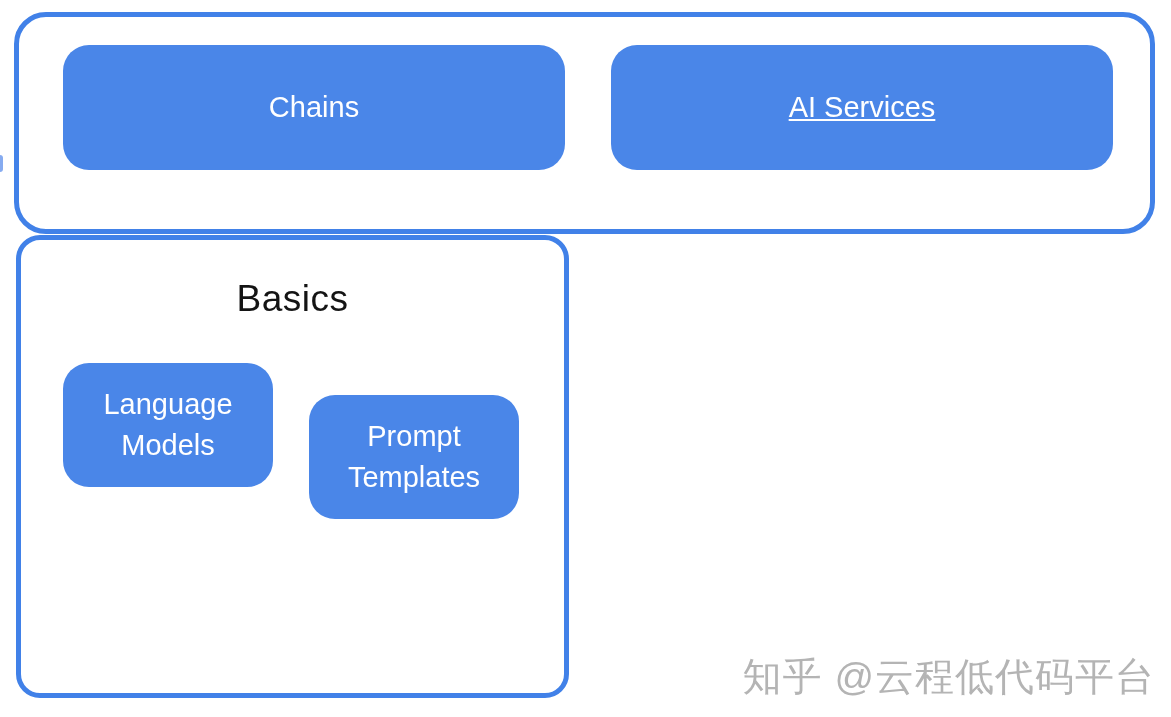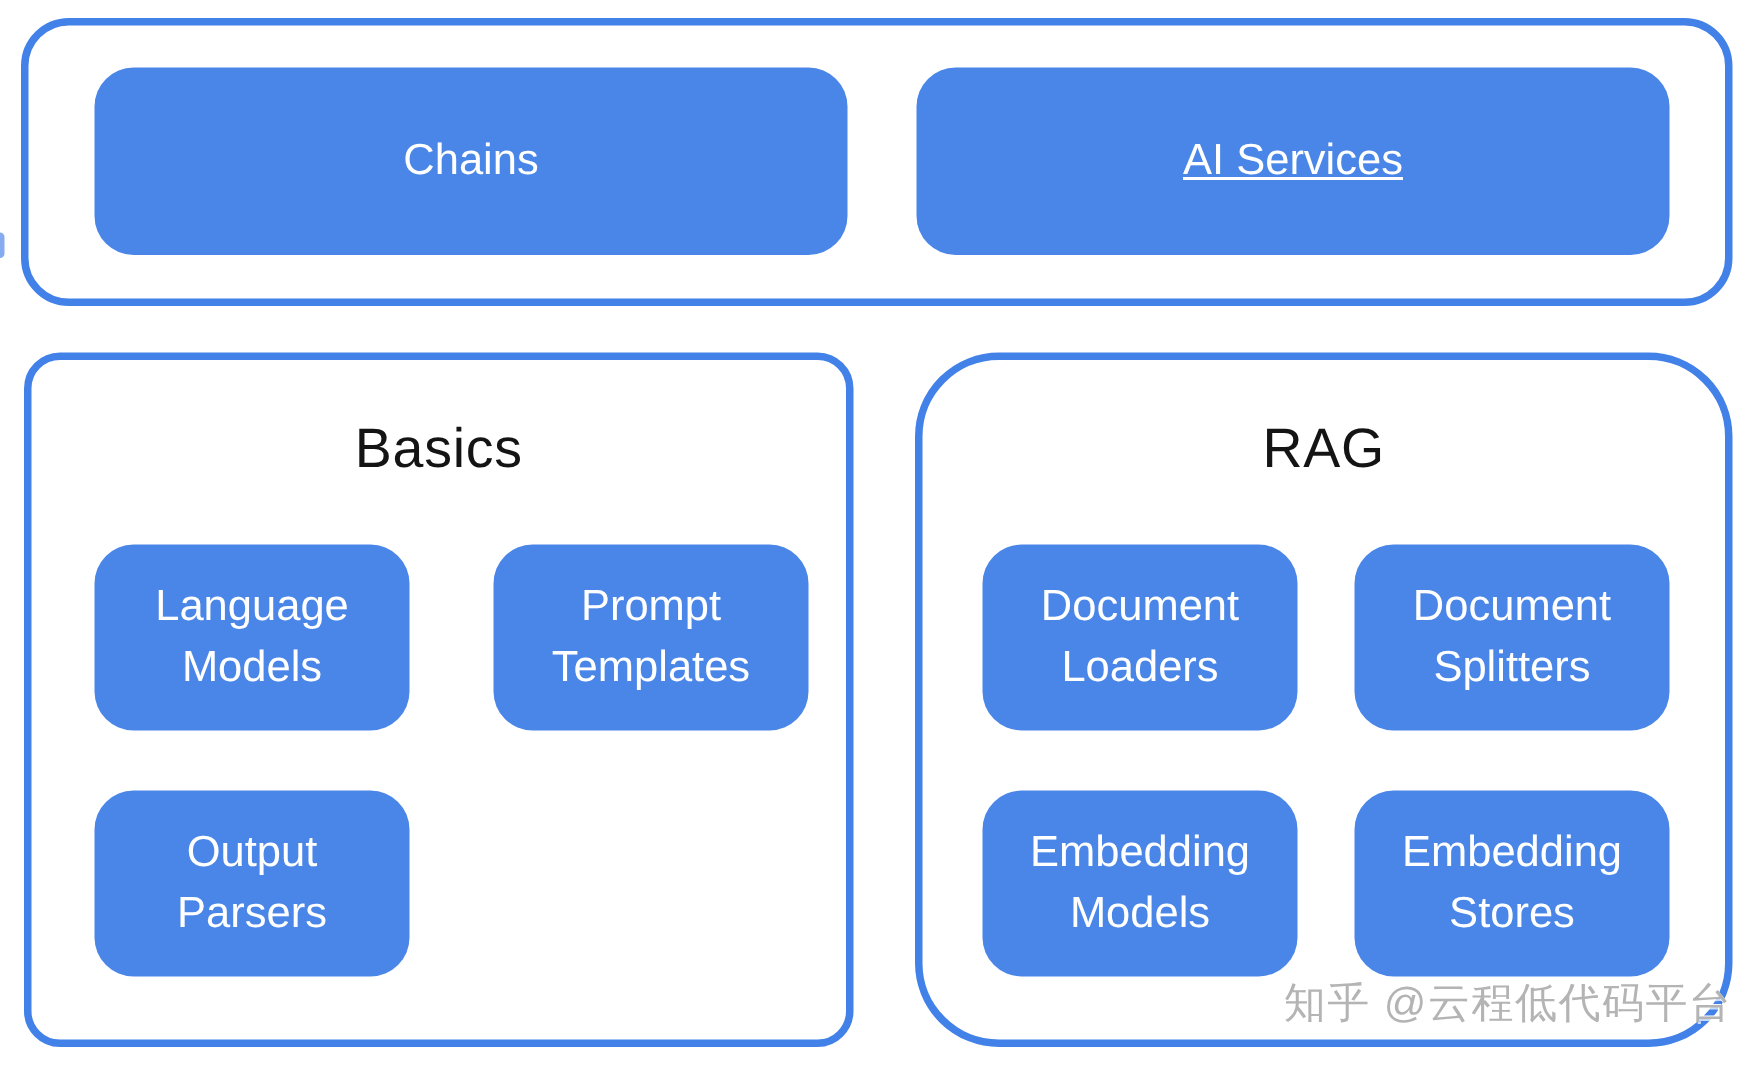--- a/index.html
+++ b/index.html
@@ -18,21 +18,21 @@
   .group {
     position: absolute;
     box-sizing: border-box;
     border: 5px solid var(--container-border, #4181e8);
     background: #ffffff;
   }
   .top-group {
     left: 14px;
     top: 12px;
     width: 1141px;
-    height: 192px;
+    height: 222px;
     border-radius: 32px;
   }
   .basics-group {
     left: 16px;
     top: 235px;
     width: 553px;
     height: 463px;
     border-radius: 24px;
   }
   .rag-group {
@@ -74,28 +74,28 @@
   }
   .box-chains   { left: 44px; }
   .box-ai       { left: 592px; text-decoration: underline; }
   .box-small {
     width: 210px;
     height: 124px;
   }
   .row-1 { top: 123px; }
   .row-2 { top: 287px; }
   .basics-col-1 { left: 42px; }
-  .basics-col-2 { left: 308px; }
+  .basics-col-2 { left: 288px; margin-top: 32px; }
   .rag-col-1 { left: 40px; }
   .rag-col-2 { left: 288px; }
   .watermark {
     position: absolute;
     right: 16px;
     top: 650px;
-    font-size: 28px;
+    font-size: 39px;
     color: var(--watermark, #b4b4b4);
     text-shadow: -1px -1px 0 rgba(255,255,255,0.95), 1px 1px 0 rgba(255,255,255,0.7);
     white-space: nowrap;
     z-index: 5;
     letter-spacing: 1px;
   }
   .edge-sliver {
     position: absolute;
     left: 0;
     top: 155px;
@@ -112,28 +112,20 @@
 
   <div class="group top-group">
     <div class="bluebox box-wide box-chains">Chains</div>
     <div class="bluebox box-wide box-ai">AI Services</div>
   </div>
 
   <div class="group basics-group">
     <div class="group-title">Basics</div>
     <div class="bluebox box-small basics-col-1 row-1">Language Models</div>
     <div class="bluebox box-small basics-col-2 row-1">Prompt Templates</div>
-    <div class="bluebox box-small basics-col-1 row-2">Output Parsers</div>
   </div>
 
-  <div class="group rag-group">
-    <div class="group-title">RAG</div>
-    <div class="bluebox box-small rag-col-1 row-1">Document Loaders</div>
-    <div class="bluebox box-small rag-col-2 row-1">Document Splitters</div>
-    <div class="bluebox box-small rag-col-1 row-2">Embedding Models</div>
-    <div class="bluebox box-small rag-col-2 row-2">Embedding Stores</div>
-  </div>
 
   <div class="watermark">知乎 @云程低代码平台</div>
 
   <div class="edge-sliver"></div>
 
 </div>
 
 </body></html>

